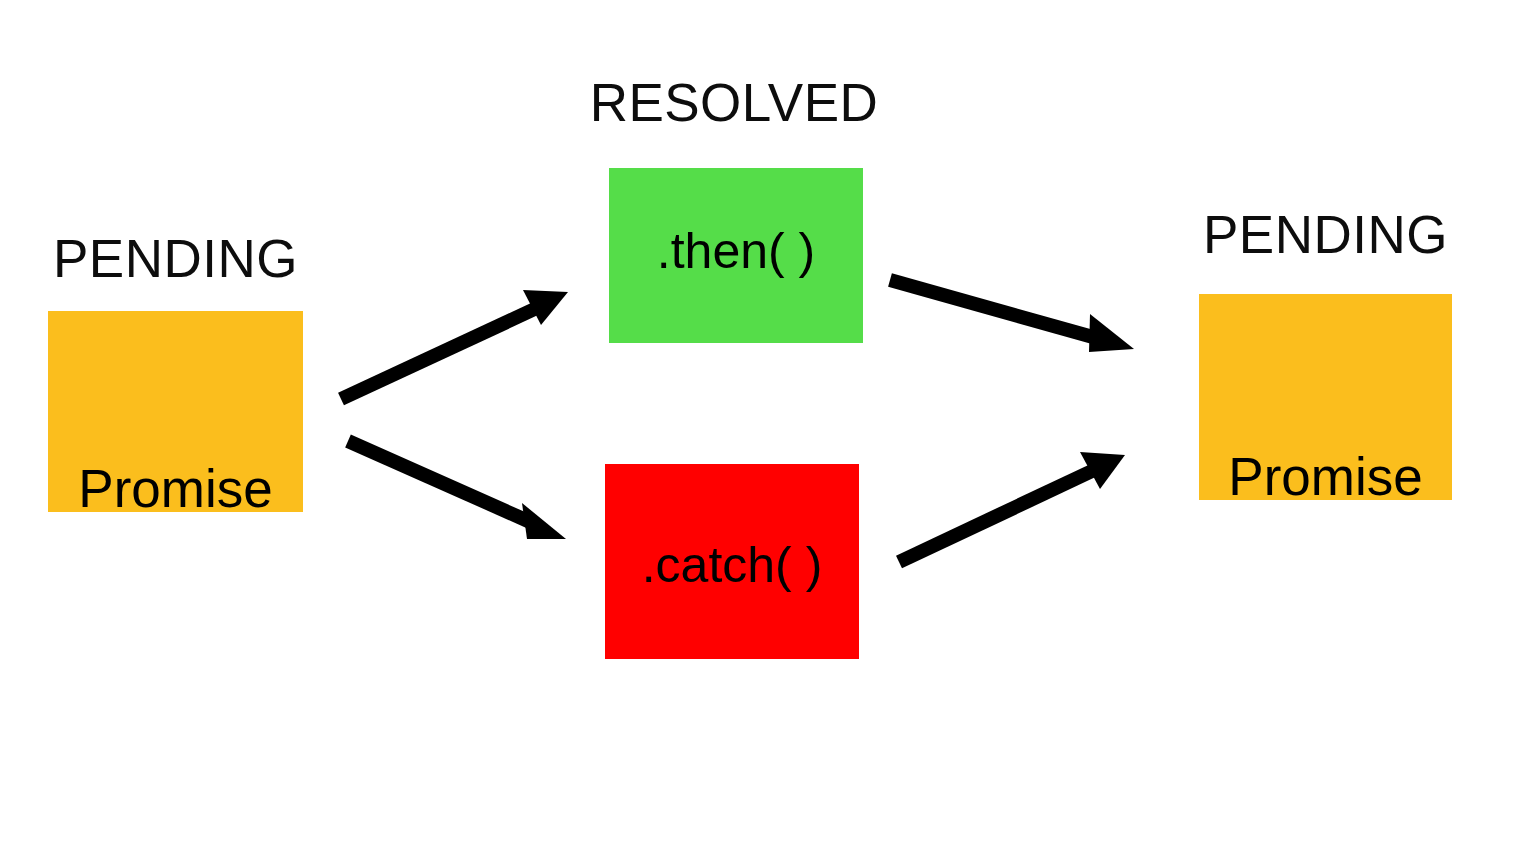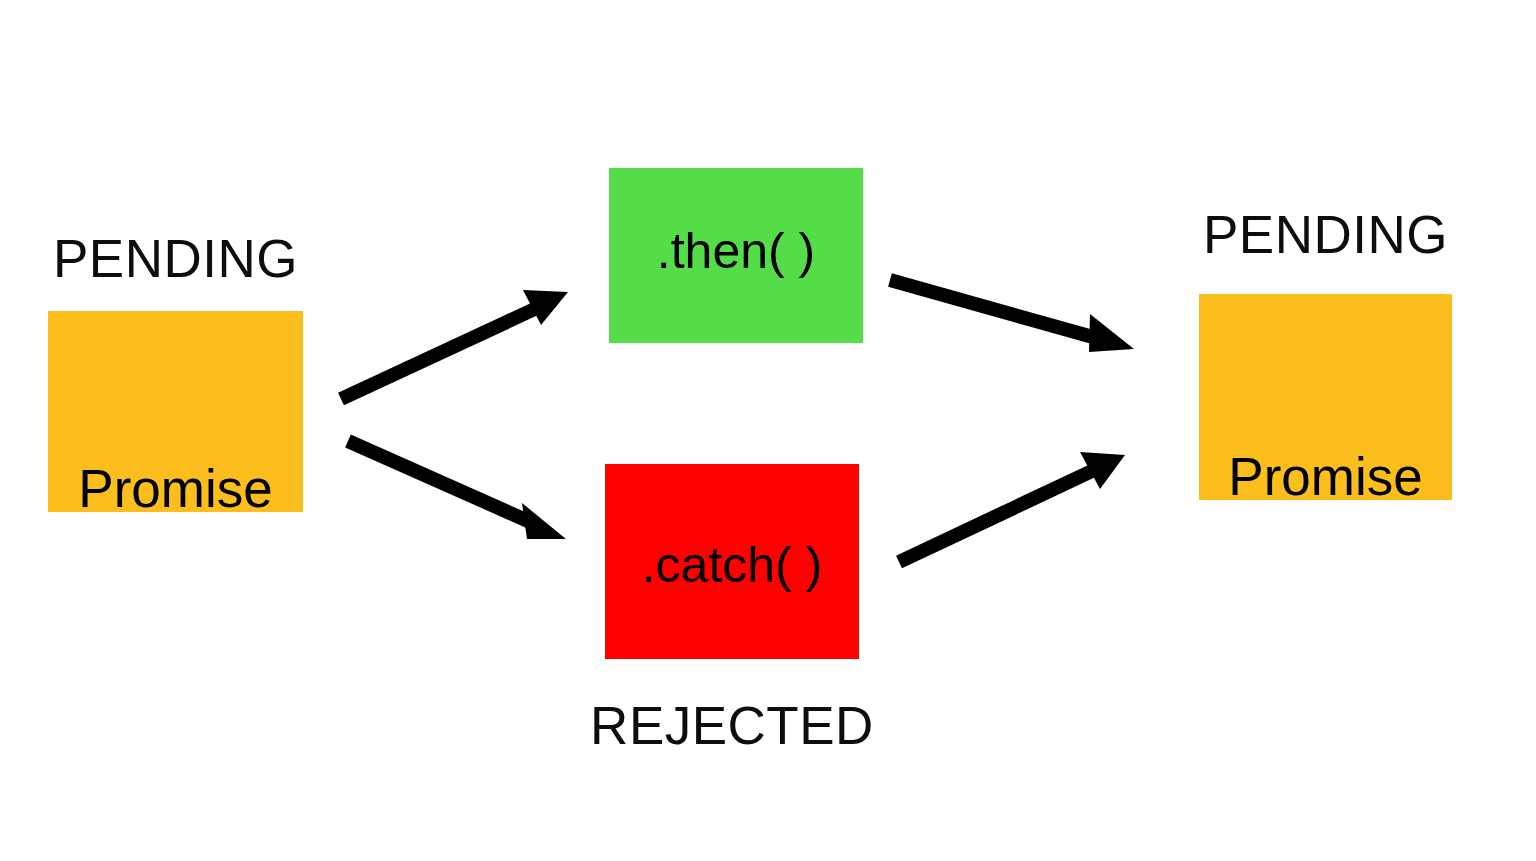--- a/index.html
+++ b/index.html
@@ -154,30 +154,30 @@
       <polygon points="1125,455 1080,452 1100,489" fill="#000000"></polygon>
     </g>
   </svg>
 
   <div class="state-label" id="state-label-pending-left">PENDING</div>
 
   <div class="node-box" id="box-promise-left" style="background: rgb(251, 190, 29);">
     <span class="node-label" style="color: rgb(0, 0, 0);">Promise</span>
   </div>
 
+  <div class="state-label" id="state-label-resolved">RESOLVED</div>
 
   <div class="node-box" id="box-then" style="background: rgb(85, 221, 73);">
     <span class="node-label" style="color: rgb(0, 0, 0);">.then( )</span>
   </div>
 
   <div class="node-box" id="box-catch" style="background: rgb(255, 0, 0);">
     <span class="node-label" style="color: rgb(0, 0, 0);">.catch( )</span>
   </div>
 
-  <div class="state-label" id="state-label-rejected">REJECTED</div>
 
   <div class="state-label" id="state-label-pending-right">PENDING</div>
 
   <div class="node-box" id="box-promise-right" style="background: rgb(251, 190, 29);">
     <span class="node-label" style="color: rgb(0, 0, 0);">Promise</span>
   </div>
 
 </div>
 
 </body></html>

